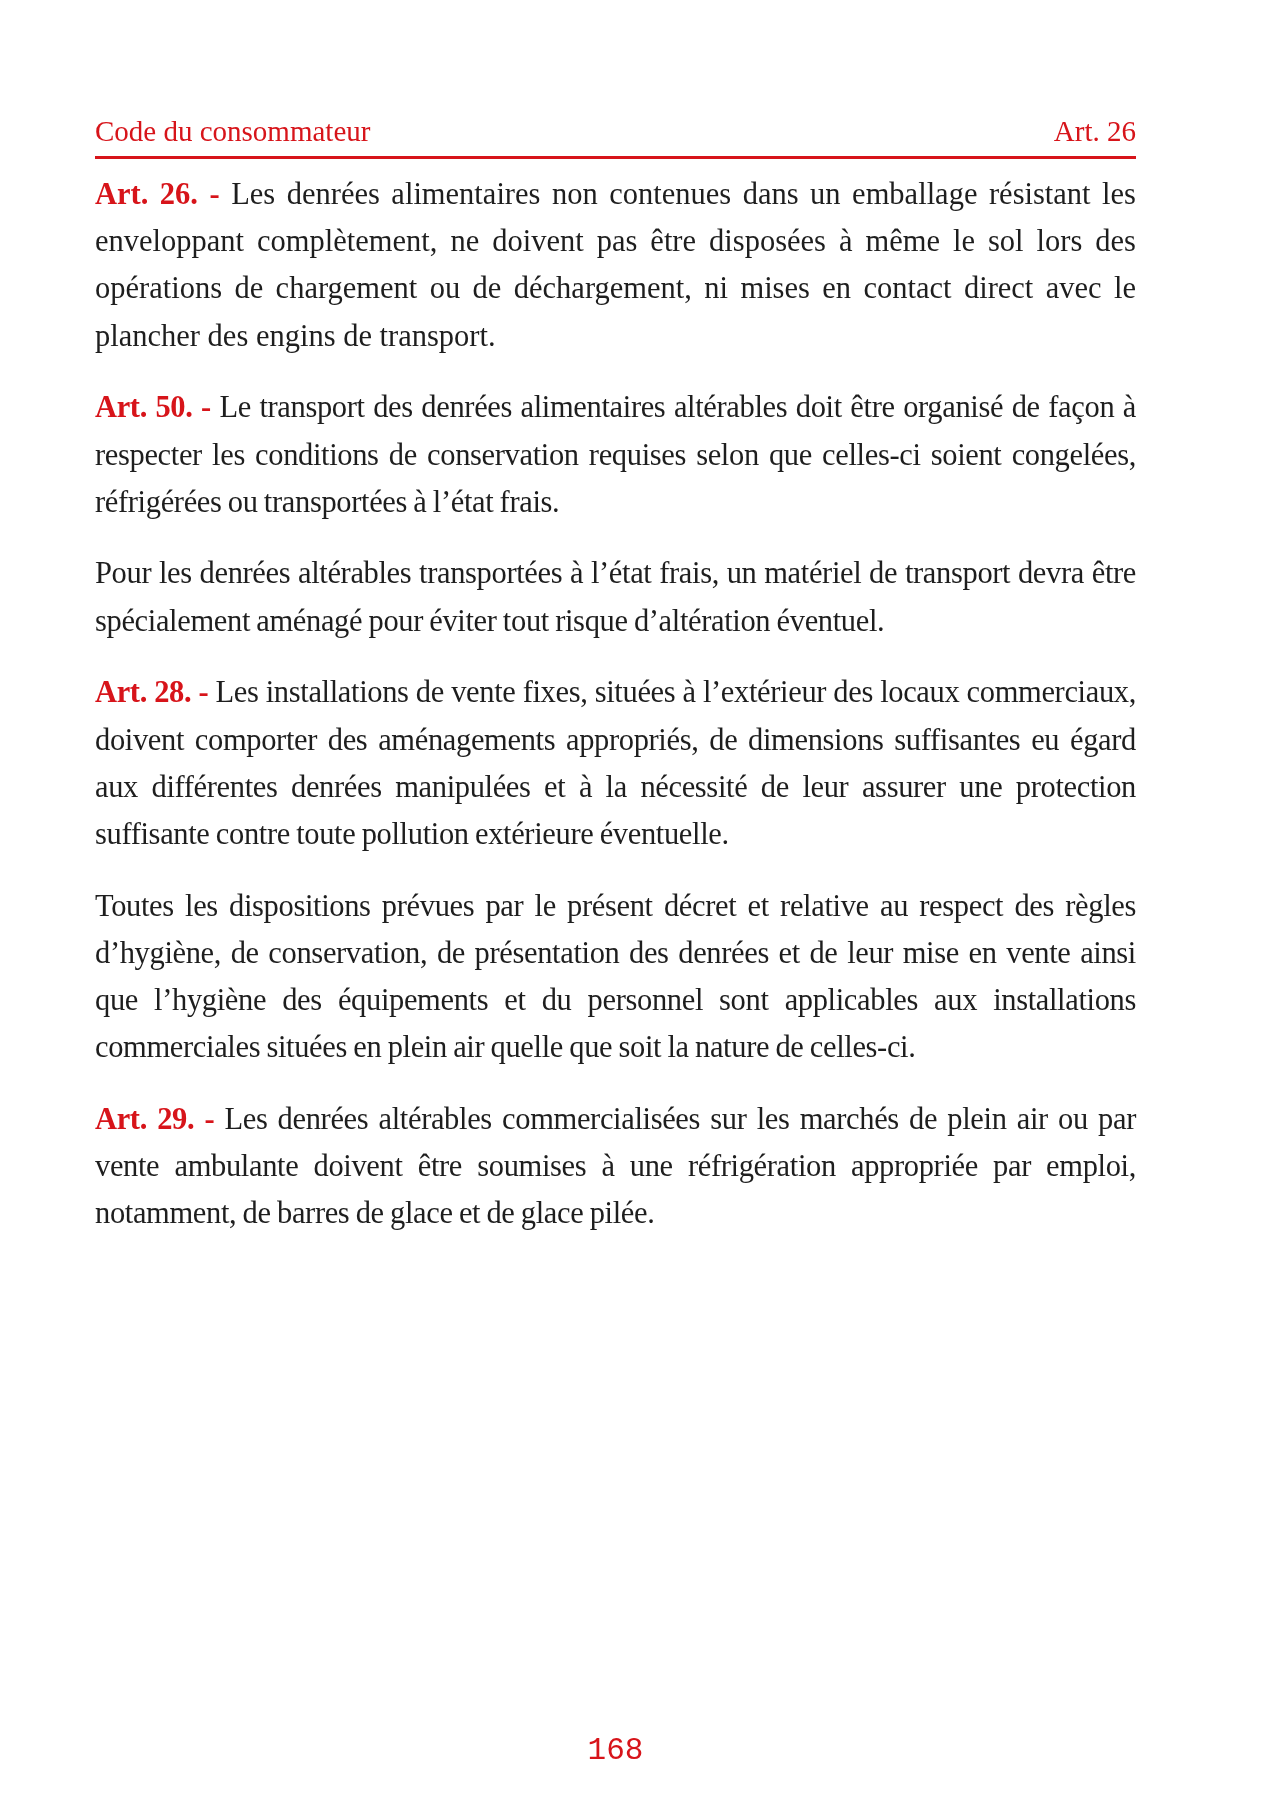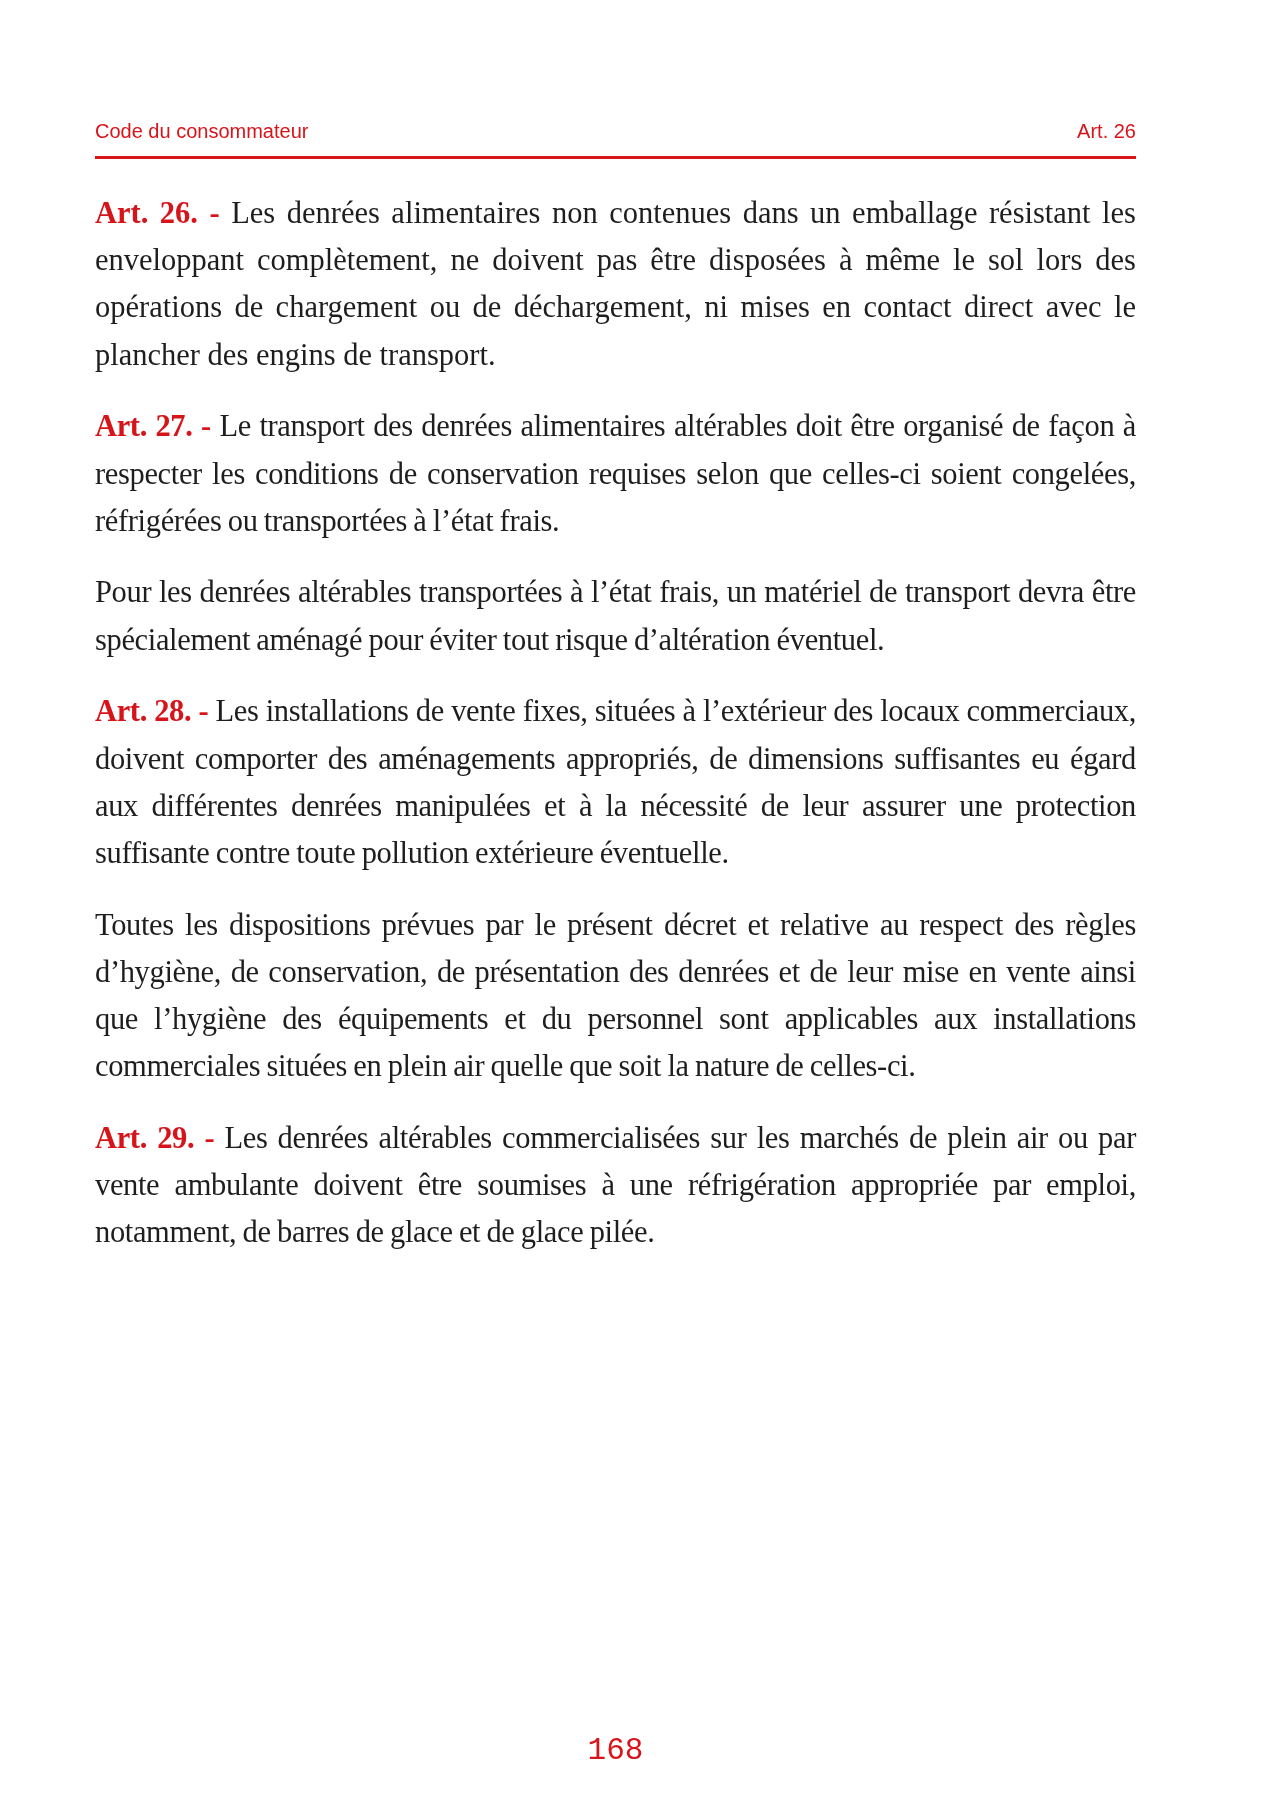--- a/index.html
+++ b/index.html
@@ -22,37 +22,37 @@
     }
     .running-header {
       position: absolute;
       left: 0;
       top: 113px;
       width: 1041px;
       height: 36px;
       display: flex;
       justify-content: space-between;
       align-items: baseline;
-      font-family: Liberation Sans, sans-serif;
-      font-size: 20px;
+      font-family: Liberation Serif, serif;
+      font-size: 29px;
       color: #d7141a;
       line-height: 36px;
     }
     .header-rule {
       position: absolute;
       left: 0;
       top: 156px;
       width: 1041px;
       height: 3px;
       background: #d7141a;
     }
     .body-text {
       position: absolute;
       left: 0;
-      top: 190px;
+      top: 171px;
       width: 1041px;
       font-family: "Liberation Serif", serif;
       font-size: 30.5px;
       line-height: 47.2px;
       color: #1e1e1e;
       text-align: justify;
     }
     .para {
       margin: 0 0 24.5px 0;
       text-align: justify;
@@ -85,21 +85,21 @@
 
   <div class="running-header">
     <span>Code du consommateur</span>
     <span>Art. 26</span>
   </div>
   <div class="header-rule"></div>
 
   <div class="body-text">
     <p class="para"><span class="art-label">Art. 26. -</span><span> Les denrées alimentaires non contenues dans un emballage résistant les enveloppant complètement, ne doivent pas être disposées à même le sol lors des opérations de chargement ou de déchargement, ni mises en contact direct avec le plancher des engins de transport.</span></p>
 
-    <p class="para condensed"><span class="art-label">Art. 27. -</span><span> Le transport des denrées alimentaires altérables doit être organisé de façon à respecter les conditions de conservation requises selon que celles-ci soient congelées, réfrigérées ou transportées à l’état frais.</span></p>
+    <p class="para condensed"><span class="art-label">Art. 50. -</span><span> Le transport des denrées alimentaires altérables doit être organisé de façon à respecter les conditions de conservation requises selon que celles-ci soient congelées, réfrigérées ou transportées à l’état frais.</span></p>
 
     <p class="para condensed"><span>Pour les denrées altérables transportées à l’état frais, un matériel de transport devra être spécialement aménagé pour éviter tout risque d’altération éventuel.</span></p>
 
     <p class="para condensed"><span class="art-label">Art. 28. -</span><span> Les installations de vente fixes, situées à l’extérieur des locaux commerciaux, doivent comporter des aménagements appropriés, de dimensions suffisantes eu égard aux différentes denrées manipulées et à la nécessité de leur assurer une protection suffisante contre toute pollution extérieure éventuelle.</span></p>
 
     <p class="para condensed"><span>Toutes les dispositions prévues par le présent décret et relative au respect des règles d’hygiène, de conservation, de présentation des denrées et de leur mise en vente ainsi que l’hygiène des équipements et du personnel sont applicables aux installations commerciales situées en plein air quelle que soit la nature de celles-ci.</span></p>
 
 
 
     <p class="para condensed"><span class="art-label">Art. 29. -</span><span> Les denrées altérables commercialisées sur les marchés de plein air ou par vente ambulante doivent être soumises à une réfrigération appropriée par emploi, notamment, de barres de glace et de glace pilée.</span></p>

